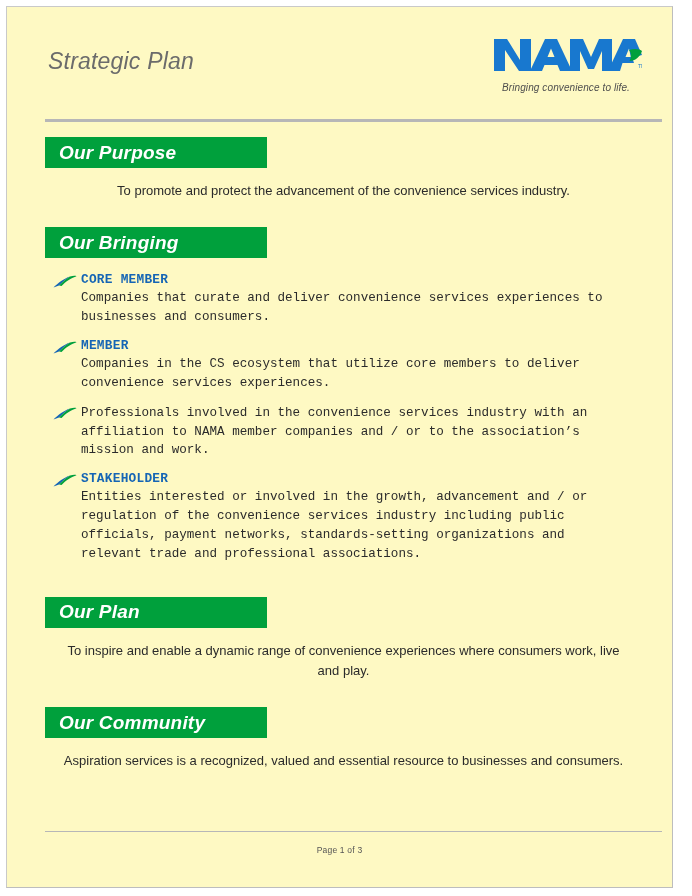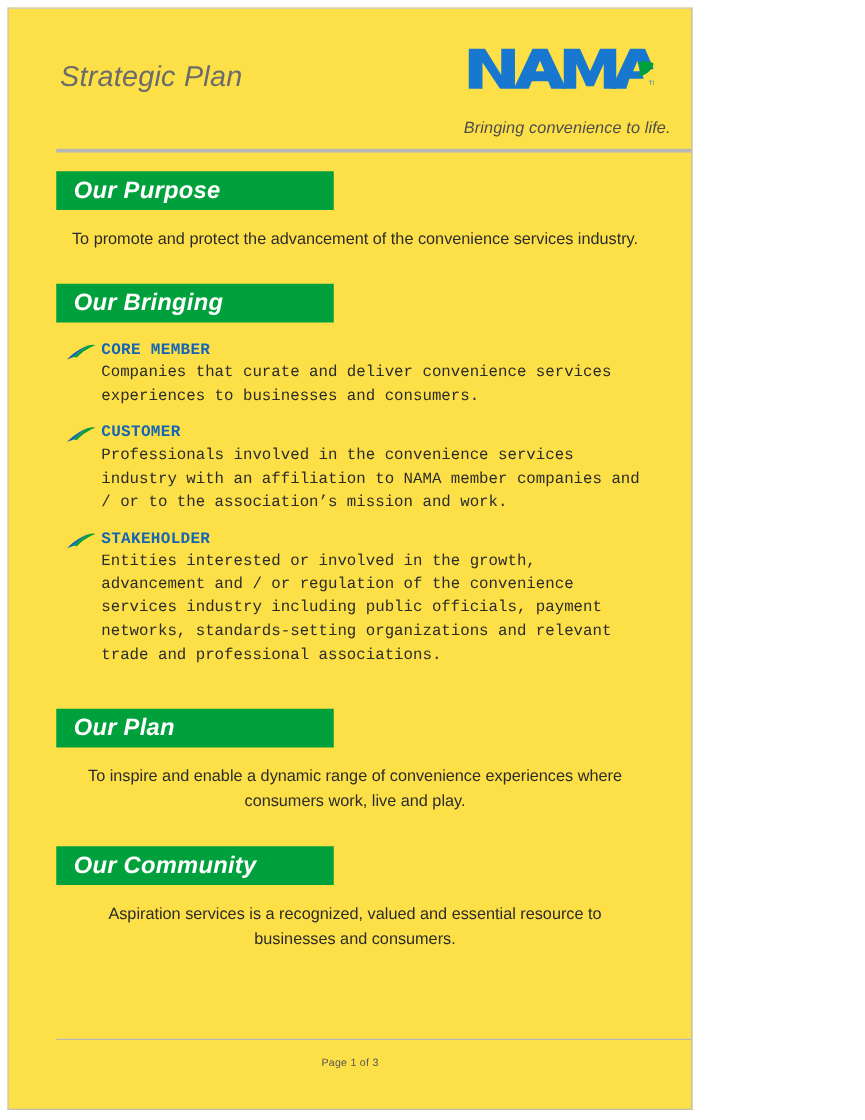--- a/index.html
+++ b/index.html
@@ -11,24 +11,24 @@
     width: 692px;
     height: 896px;
     font-family: "Liberation Sans", sans-serif;
     -webkit-font-smoothing: antialiased;
   }
 
   .page {
     position: absolute;
     left: 6px;
     top: 6px;
-    width: 548px;
+    width: 667px;
     height: 882px;
     box-sizing: border-box;
-    background: #fde047;
+    background: #fef9c3;
     border: 1px solid #c9c9c9;
     border-right-color: #bdbdbd;
     border-bottom-color: #bdbdbd;
     overflow: hidden;
   }
 
   
   .header {
     position: relative;
     height: 100px;
@@ -45,22 +45,22 @@
   }
   .logo {
     position: absolute;
     right: 30px;
     top: 24px;
     width: 152px;
     text-align: center;
   }
   .logo svg { display: block; }
   .logo-tag {
-    margin-top: 17px;
-    font-size: 13px;
+    margin-top: 5px;
+    font-size: 10px;
     font-style: italic;
     color: #4d4d4d;
     letter-spacing: 0.1px;
     white-space: nowrap;
   }
 
   .header-rule {
     position: absolute;
     left: 38px;
     top: 112px;
@@ -215,29 +215,38 @@
           <span class="leaf-icon">
             <svg width="24" height="13" viewBox="0 0 24 13">
               <path d="M0.5 12.5 C5 8 11 3.5 17 1.5 C13 4 9 7.5 6 10.5 Z" fill="#1565B5"></path>
               <path d="M6 10.5 C9 7.5 13 4 17 1.5 C20 0.6 22.5 0.6 23.5 1.2 C19 2.6 12.5 6.5 8.5 11 Z" fill="#00A03C"></path>
             </svg>
           </span>
           <div class="item-title">CORE MEMBER</div>
           <div class="item-desc">Companies that curate and deliver convenience services experiences to businesses and consumers.</div>
         </li>
 
-
-        <li class="community-item">
-          <span class="leaf-icon">
-            <svg width="24" height="13" viewBox="0 0 24 13">
-              <path d="M0.5 12.5 C5 8 11 3.5 17 1.5 C13 4 9 7.5 6 10.5 Z" fill="#1565B5"></path>
-              <path d="M6 10.5 C9 7.5 13 4 17 1.5 C20 0.6 22.5 0.6 23.5 1.2 C19 2.6 12.5 6.5 8.5 11 Z" fill="#00A03C"></path>
-            </svg>
-          </span>
-          <div class="item-title">CUSTOMER</div>
+        <li class="community-item">
+          <span class="leaf-icon">
+            <svg width="24" height="13" viewBox="0 0 24 13">
+              <path d="M0.5 12.5 C5 8 11 3.5 17 1.5 C13 4 9 7.5 6 10.5 Z" fill="#1565B5"></path>
+              <path d="M6 10.5 C9 7.5 13 4 17 1.5 C20 0.6 22.5 0.6 23.5 1.2 C19 2.6 12.5 6.5 8.5 11 Z" fill="#00A03C"></path>
+            </svg>
+          </span>
+          <div class="item-title">MEMBER</div>
+          <div class="item-desc">Companies in the CS ecosystem that utilize core members to deliver convenience services experiences.</div>
+        </li>
+
+        <li class="community-item">
+          <span class="leaf-icon">
+            <svg width="24" height="13" viewBox="0 0 24 13">
+              <path d="M0.5 12.5 C5 8 11 3.5 17 1.5 C13 4 9 7.5 6 10.5 Z" fill="#1565B5"></path>
+              <path d="M6 10.5 C9 7.5 13 4 17 1.5 C20 0.6 22.5 0.6 23.5 1.2 C19 2.6 12.5 6.5 8.5 11 Z" fill="#00A03C"></path>
+            </svg>
+          </span>
           <div class="item-desc">Professionals involved in the convenience services industry with an affiliation to NAMA member companies and / or to the association’s mission and work.</div>
         </li>
 
         <li class="community-item">
           <span class="leaf-icon">
             <svg width="24" height="13" viewBox="0 0 24 13">
               <path d="M0.5 12.5 C5 8 11 3.5 17 1.5 C13 4 9 7.5 6 10.5 Z" fill="#1565B5"></path>
               <path d="M6 10.5 C9 7.5 13 4 17 1.5 C20 0.6 22.5 0.6 23.5 1.2 C19 2.6 12.5 6.5 8.5 11 Z" fill="#00A03C"></path>
             </svg>
           </span>

